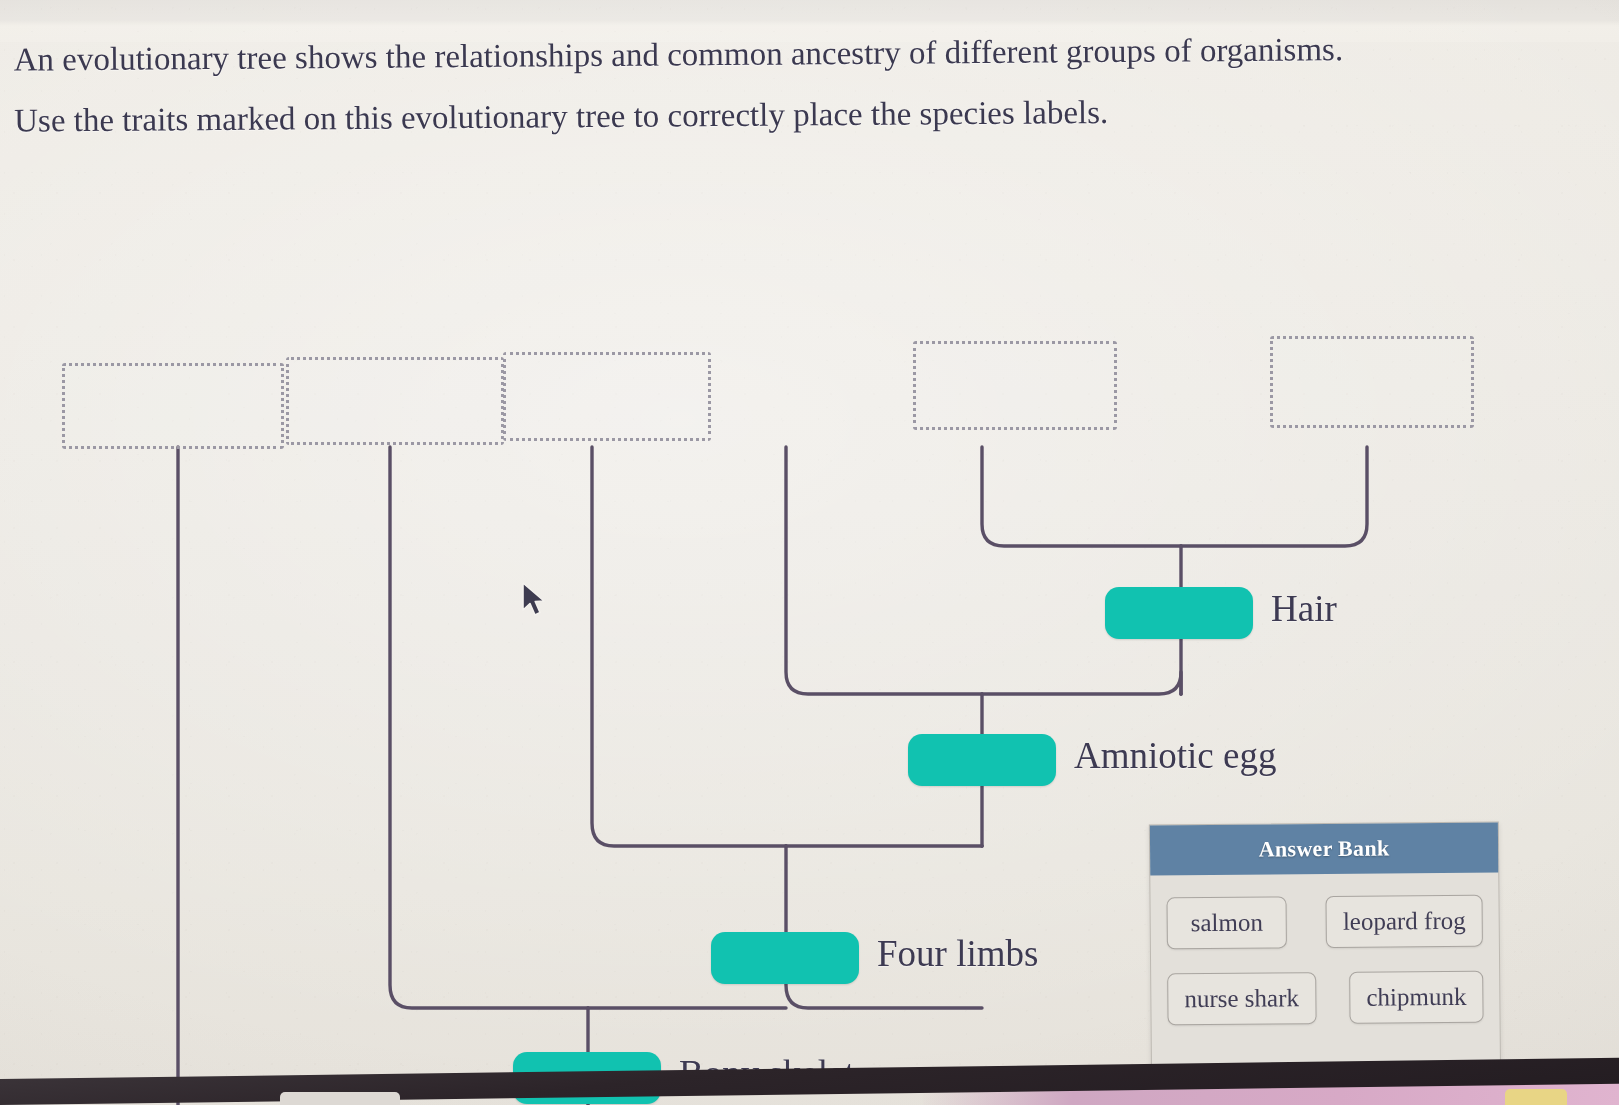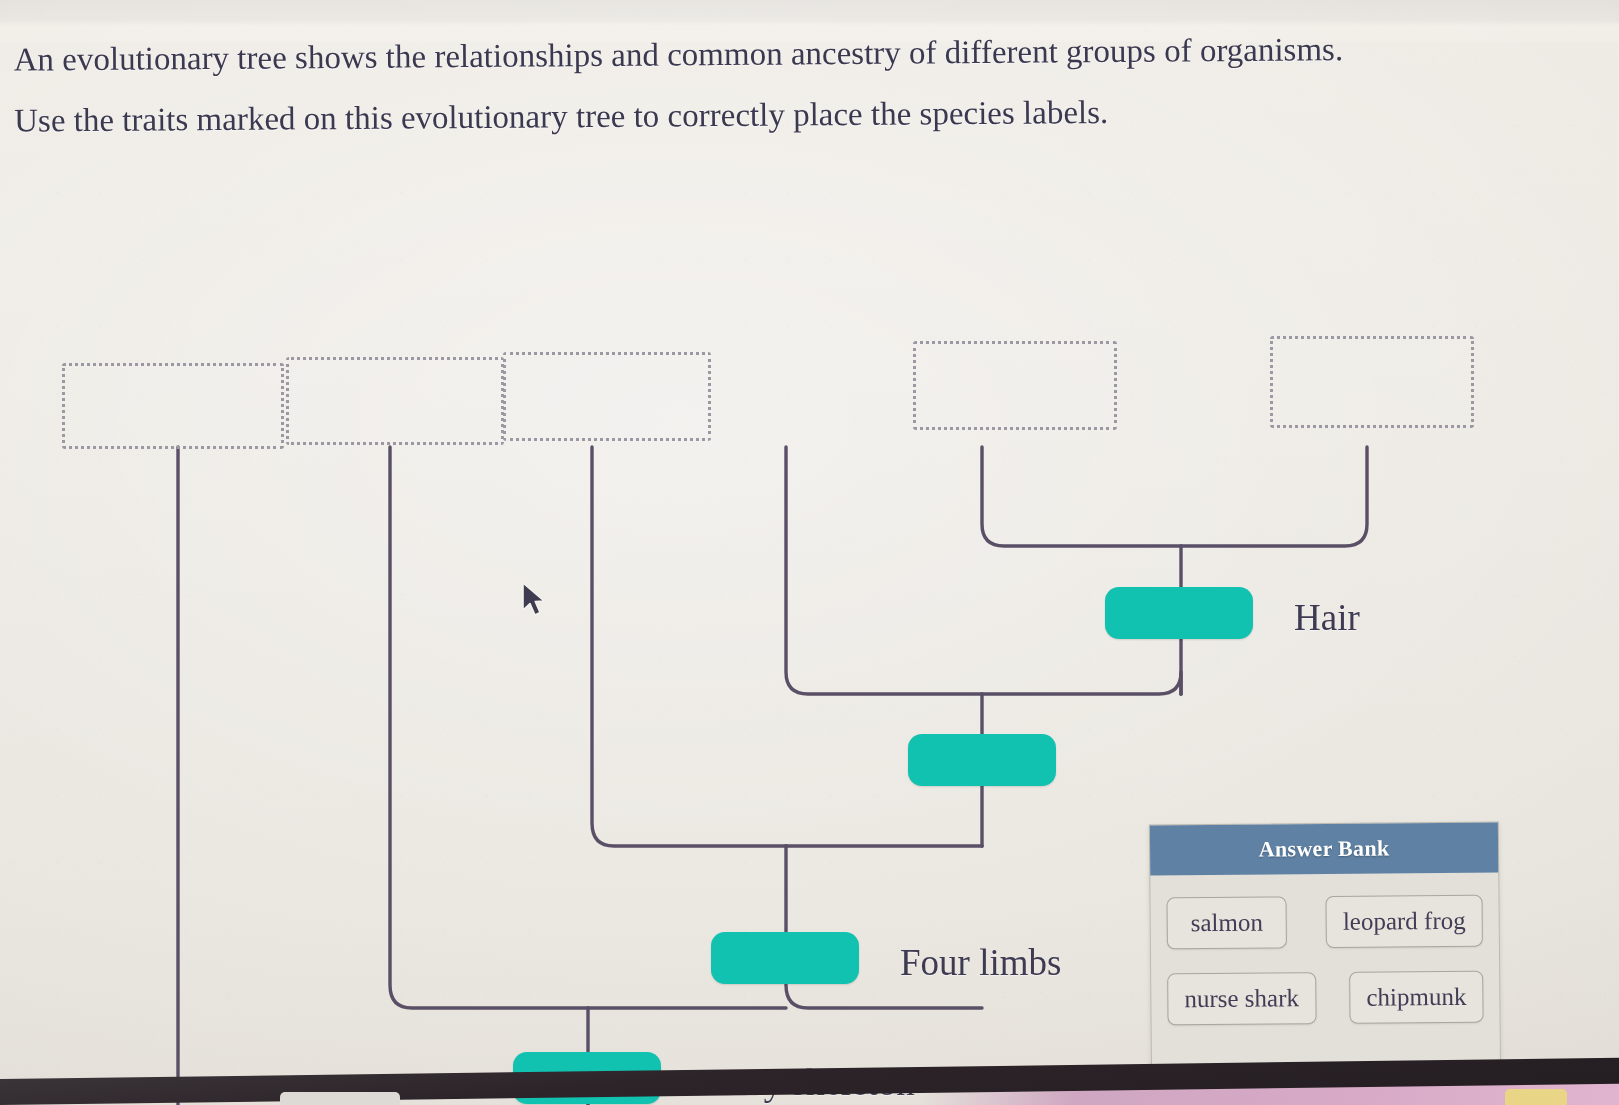--- a/index.html
+++ b/index.html
@@ -74,21 +74,21 @@
 
   
   .dropzone {
     position:absolute;
     border:3px dotted #9b98a4;
     border-radius:3px;
     background:rgba(255,255,255,.06);
   }
 
   
-  .trait { position:absolute; display:flex; align-items:flex-end;gap:23px; }
+  .trait { position:absolute; display:flex; align-items:flex-start; }
   .trait-chip {
     width:148px; height:52px; border-radius:14px;
     background:#11c2b0;
     box-shadow:0 1px 2px rgba(0,0,0,.12);
   }
   .trait-label {
     margin-left:18px; font-size:37px; color:#3d3a52;
     white-space:nowrap;
     text-shadow:0 1px 1px rgba(255,255,255,.5);
   }
@@ -177,20 +177,21 @@
 <div class="dropzone" style="left:913px; top:341px; width:204px; height:89px;"></div>
 <div class="dropzone" style="left:1270px; top:336px; width:204px; height:92px;"></div>
 
 <div class="trait" style="left:1105px; top:587px;">
   <div class="trait-chip"></div>
   <div class="trait-label">Hair</div>
 </div>
 
 <div class="trait" style="left:908px; top:734px;">
   <div class="trait-chip"></div>
+  <div class="trait-label">Amniotic egg</div>
 </div>
 
 <div class="trait" style="left:711px; top:884px;margin-top:48px;">
   <div class="trait-chip"></div>
   <div class="trait-label">Four limbs</div>
 </div>
 
 <div class="trait" style="left:513px; top:1052px;">
   <div class="trait-chip"></div>
   <div class="trait-label">Bony skeleton</div>

